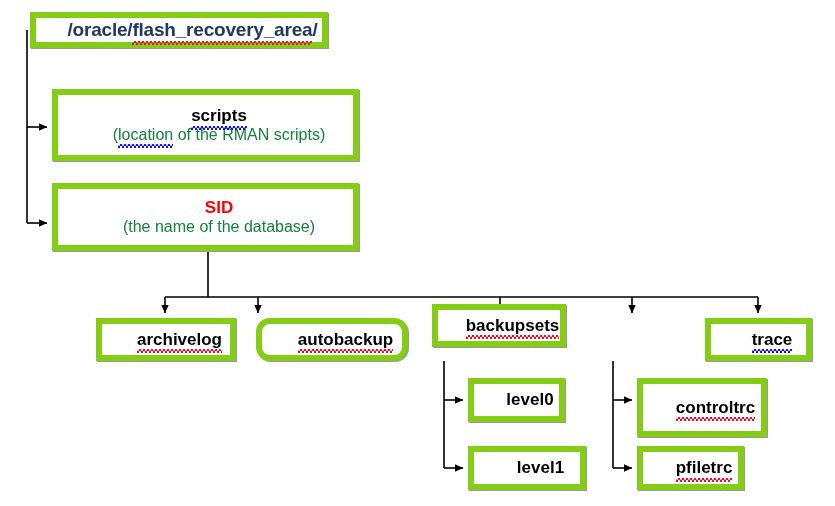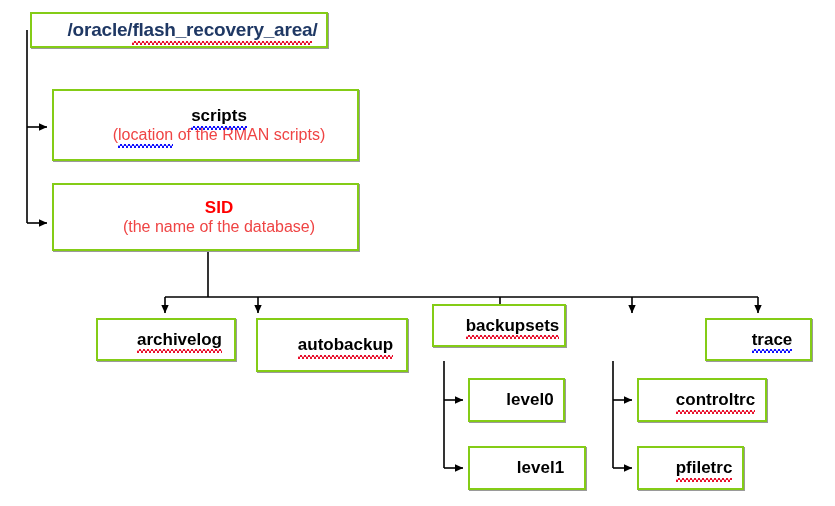--- a/index.html
+++ b/index.html
@@ -4,26 +4,26 @@
 <style>
   html,body{margin:0;padding:0;background:#ffffff;}
   body{width:835px;height:506px;position:relative;overflow:hidden;
        font-family:"Liberation Sans","DejaVu Sans",sans-serif;}
 
   #canvas{position:absolute;left:0;top:0;width:835px;height:506px;}
 
   svg.wires{position:absolute;left:0;top:0;width:835px;height:506px;overflow:visible;}
 
   .node{position:absolute;box-sizing:border-box;background:#ffffff;
-        border:2px solid #84cc16;box-shadow:1px 1px 0 0 #9a9a9a;
+        border:6px solid #84cc16;box-shadow:1px 1px 0 0 #9a9a9a;
         display:flex;flex-direction:column;align-items:center;justify-content:center;
         z-index:2;padding-left:27px;}
 
   .ttl{white-space:nowrap;line-height:1.15;}
-  .sub{white-space:nowrap;line-height:1.15;color:#ef4444;font-size:16px;}
+  .sub{white-space:nowrap;line-height:1.15;color:#15803d;font-size:16px;}
 
   
   .navy{color:#1f3864;font-weight:bold;font-size:19px;letter-spacing:-0.2px;}
   .blackbold{color:#000000;font-weight:bold;font-size:17px;}
   .redbold{color:#ff0000;font-weight:bold;font-size:17px;}
 
   
   .uline{text-decoration:underline;text-decoration-thickness:1.6px;text-underline-offset:2px;}
 
   
@@ -93,42 +93,42 @@
 
   <div class="node" style="left:52px;top:183px;width:307px;height:68px;">
     <div class="ttl redbold">SID</div>
     <div class="sub">(the name of the database)</div>
   </div>
 
   <div class="node" style="left:96px;top:318px;width:140px;height:43px;">
     <div class="ttl blackbold uline"><span class="sq sq-red">archivelog</span></div>
   </div>
 
-  <div class="node" style="left:256px;top:318px;width:152px;height:54px;">
+  <div class="node" style="left:256px;top:318px;width:152px;height:43px;border-radius:14px;">
     <div class="ttl blackbold uline"><span class="sq sq-red">autobackup</span></div>
   </div>
 
   <div class="node" style="left:432px;top:304px;width:134px;height:43px;">
     <div class="ttl blackbold uline"><span class="sq sq-red">backupsets</span></div>
   </div>
 
 
   <div class="node" style="left:705px;top:318px;width:107px;height:43px;">
     <div class="ttl blackbold uline"><span class="sq sq-blue">trace</span></div>
   </div>
 
   <div class="node" style="left:468px;top:378px;width:97px;height:44px;">
     <div class="ttl blackbold">level0</div>
   </div>
 
   <div class="node" style="left:468px;top:446px;width:118px;height:44px;">
     <div class="ttl blackbold">level1</div>
   </div>
 
-  <div class="node" style="left:637px;top:378px;width:130px;height:44px;">
+  <div class="node" style="left:637px;top:378px;width:130px;height:59px;">
     <div class="ttl blackbold uline"><span class="sq sq-red">controltrc</span></div>
   </div>
 
   <div class="node" style="left:637px;top:446px;width:107px;height:44px;">
     <div class="ttl blackbold uline"><span class="sq sq-red">pfiletrc</span></div>
   </div>
 
 </div>
 
 </body></html>

